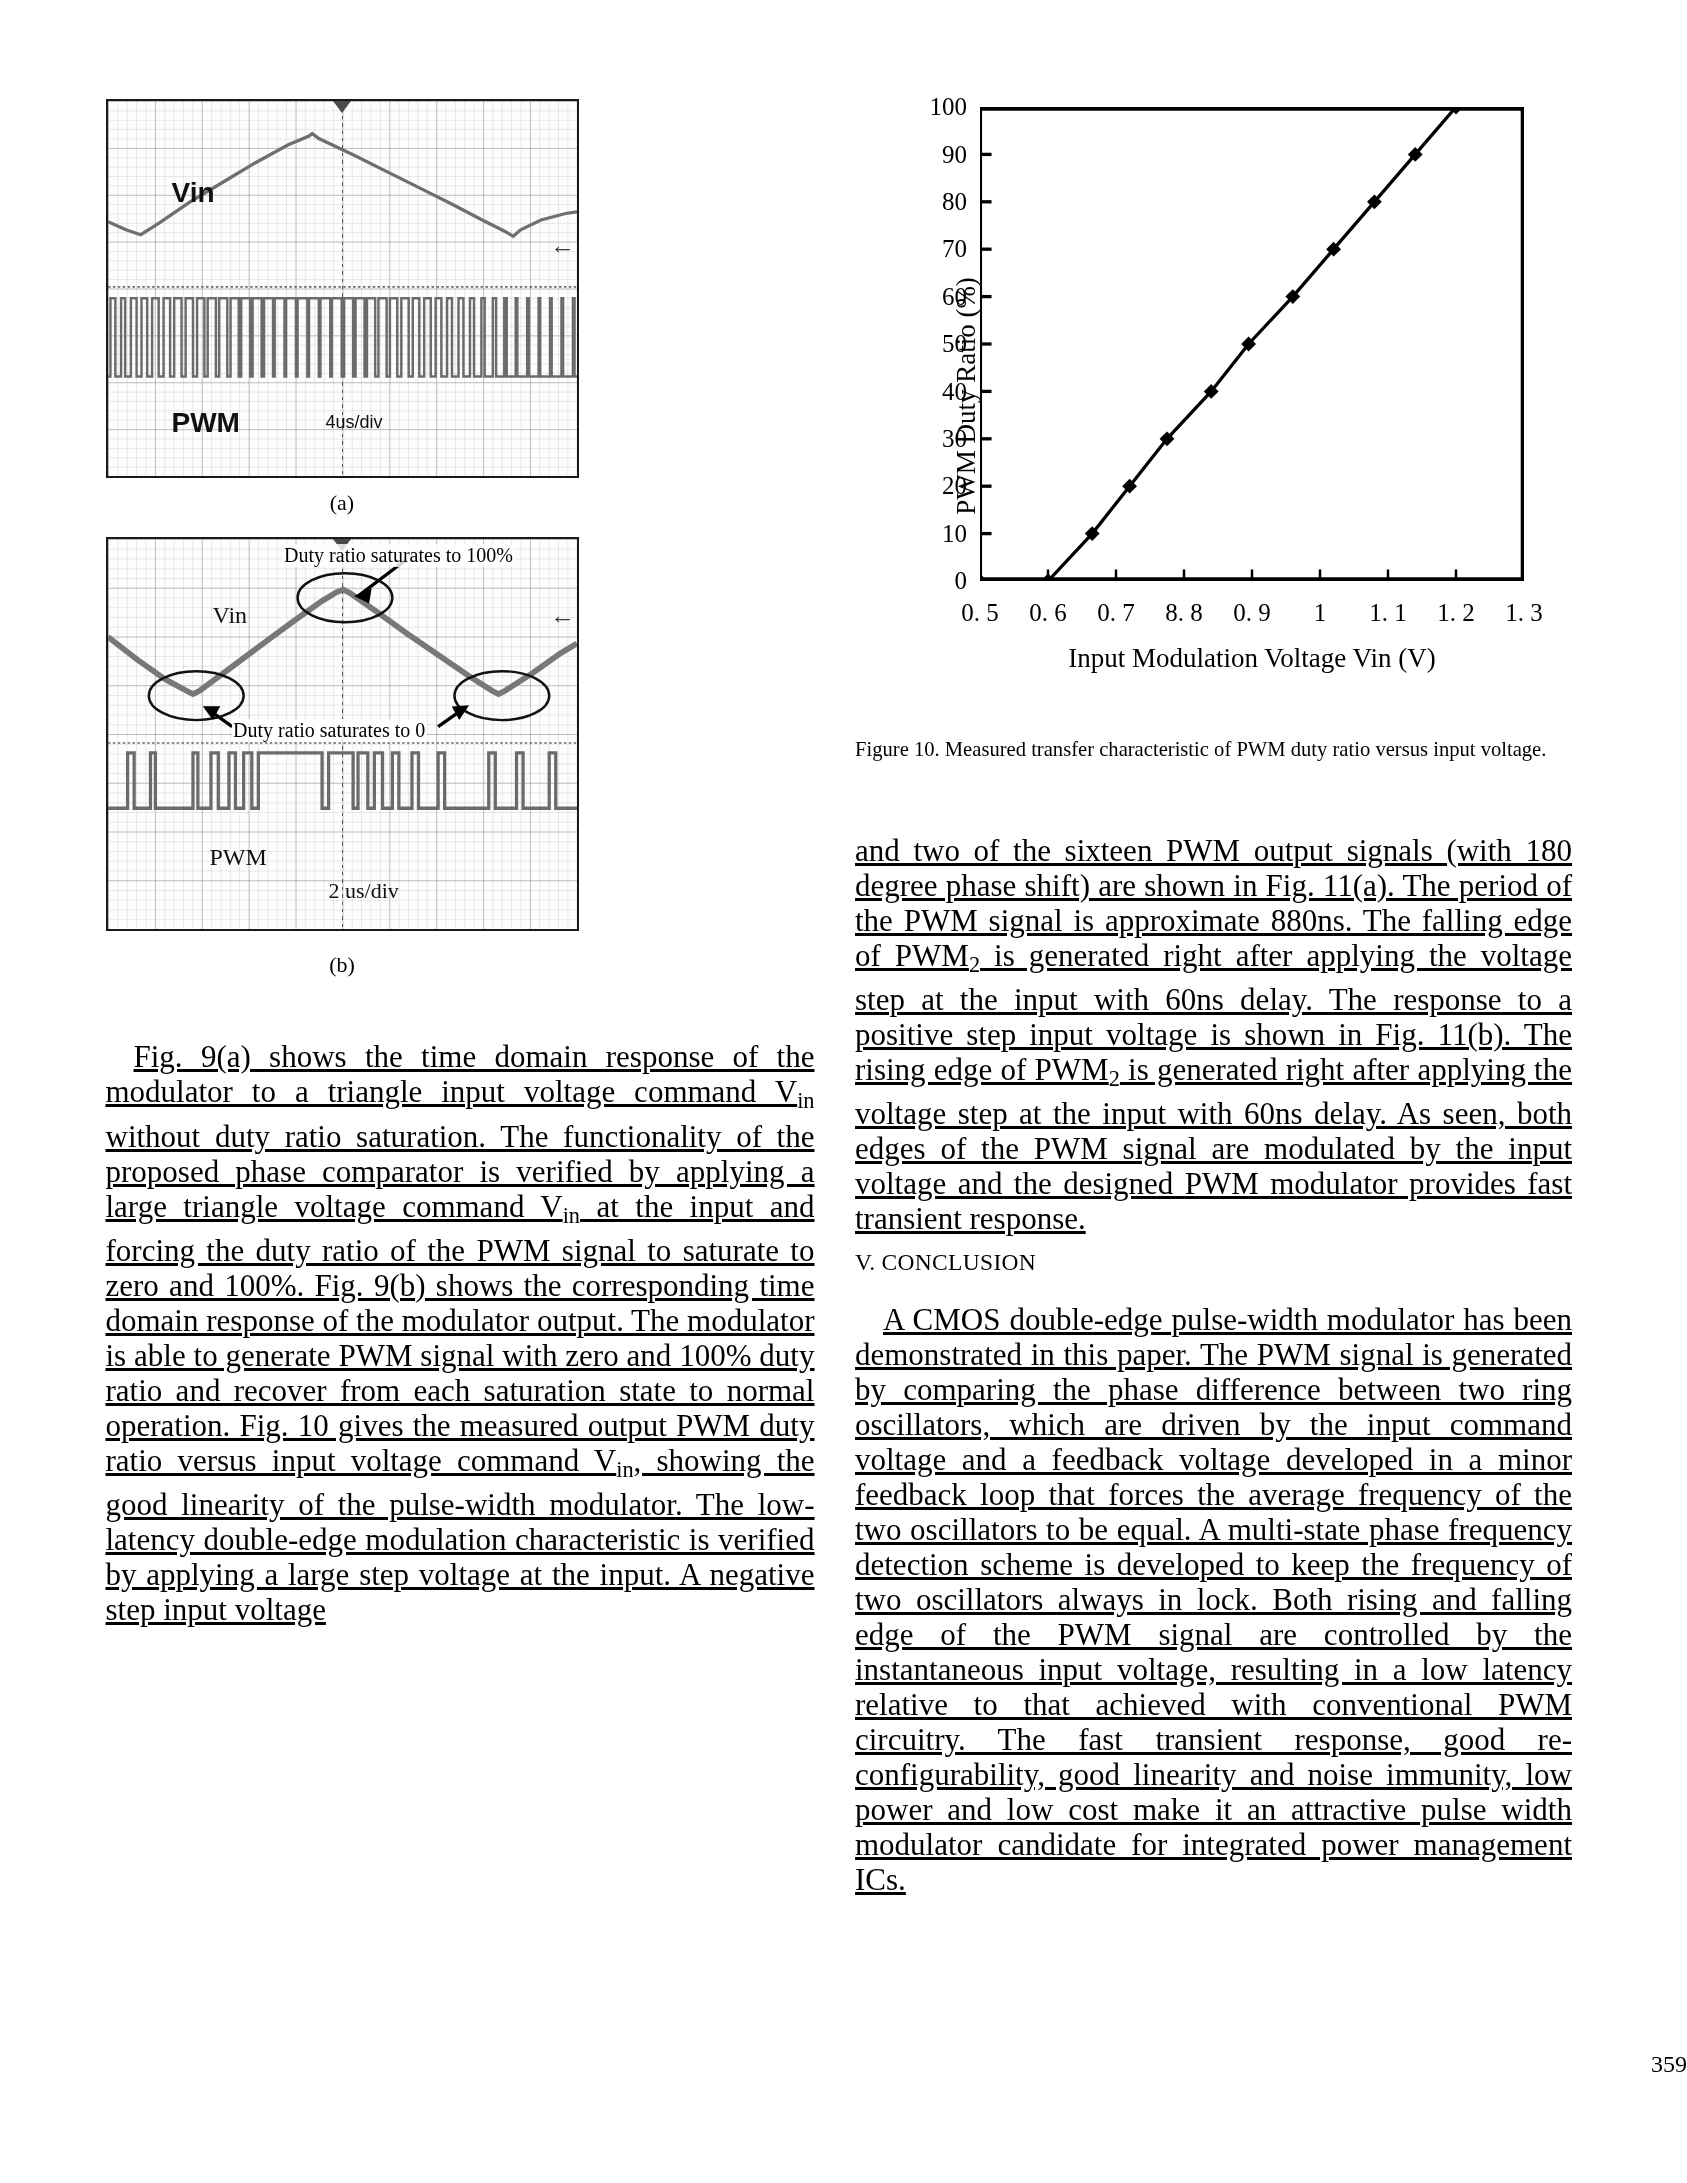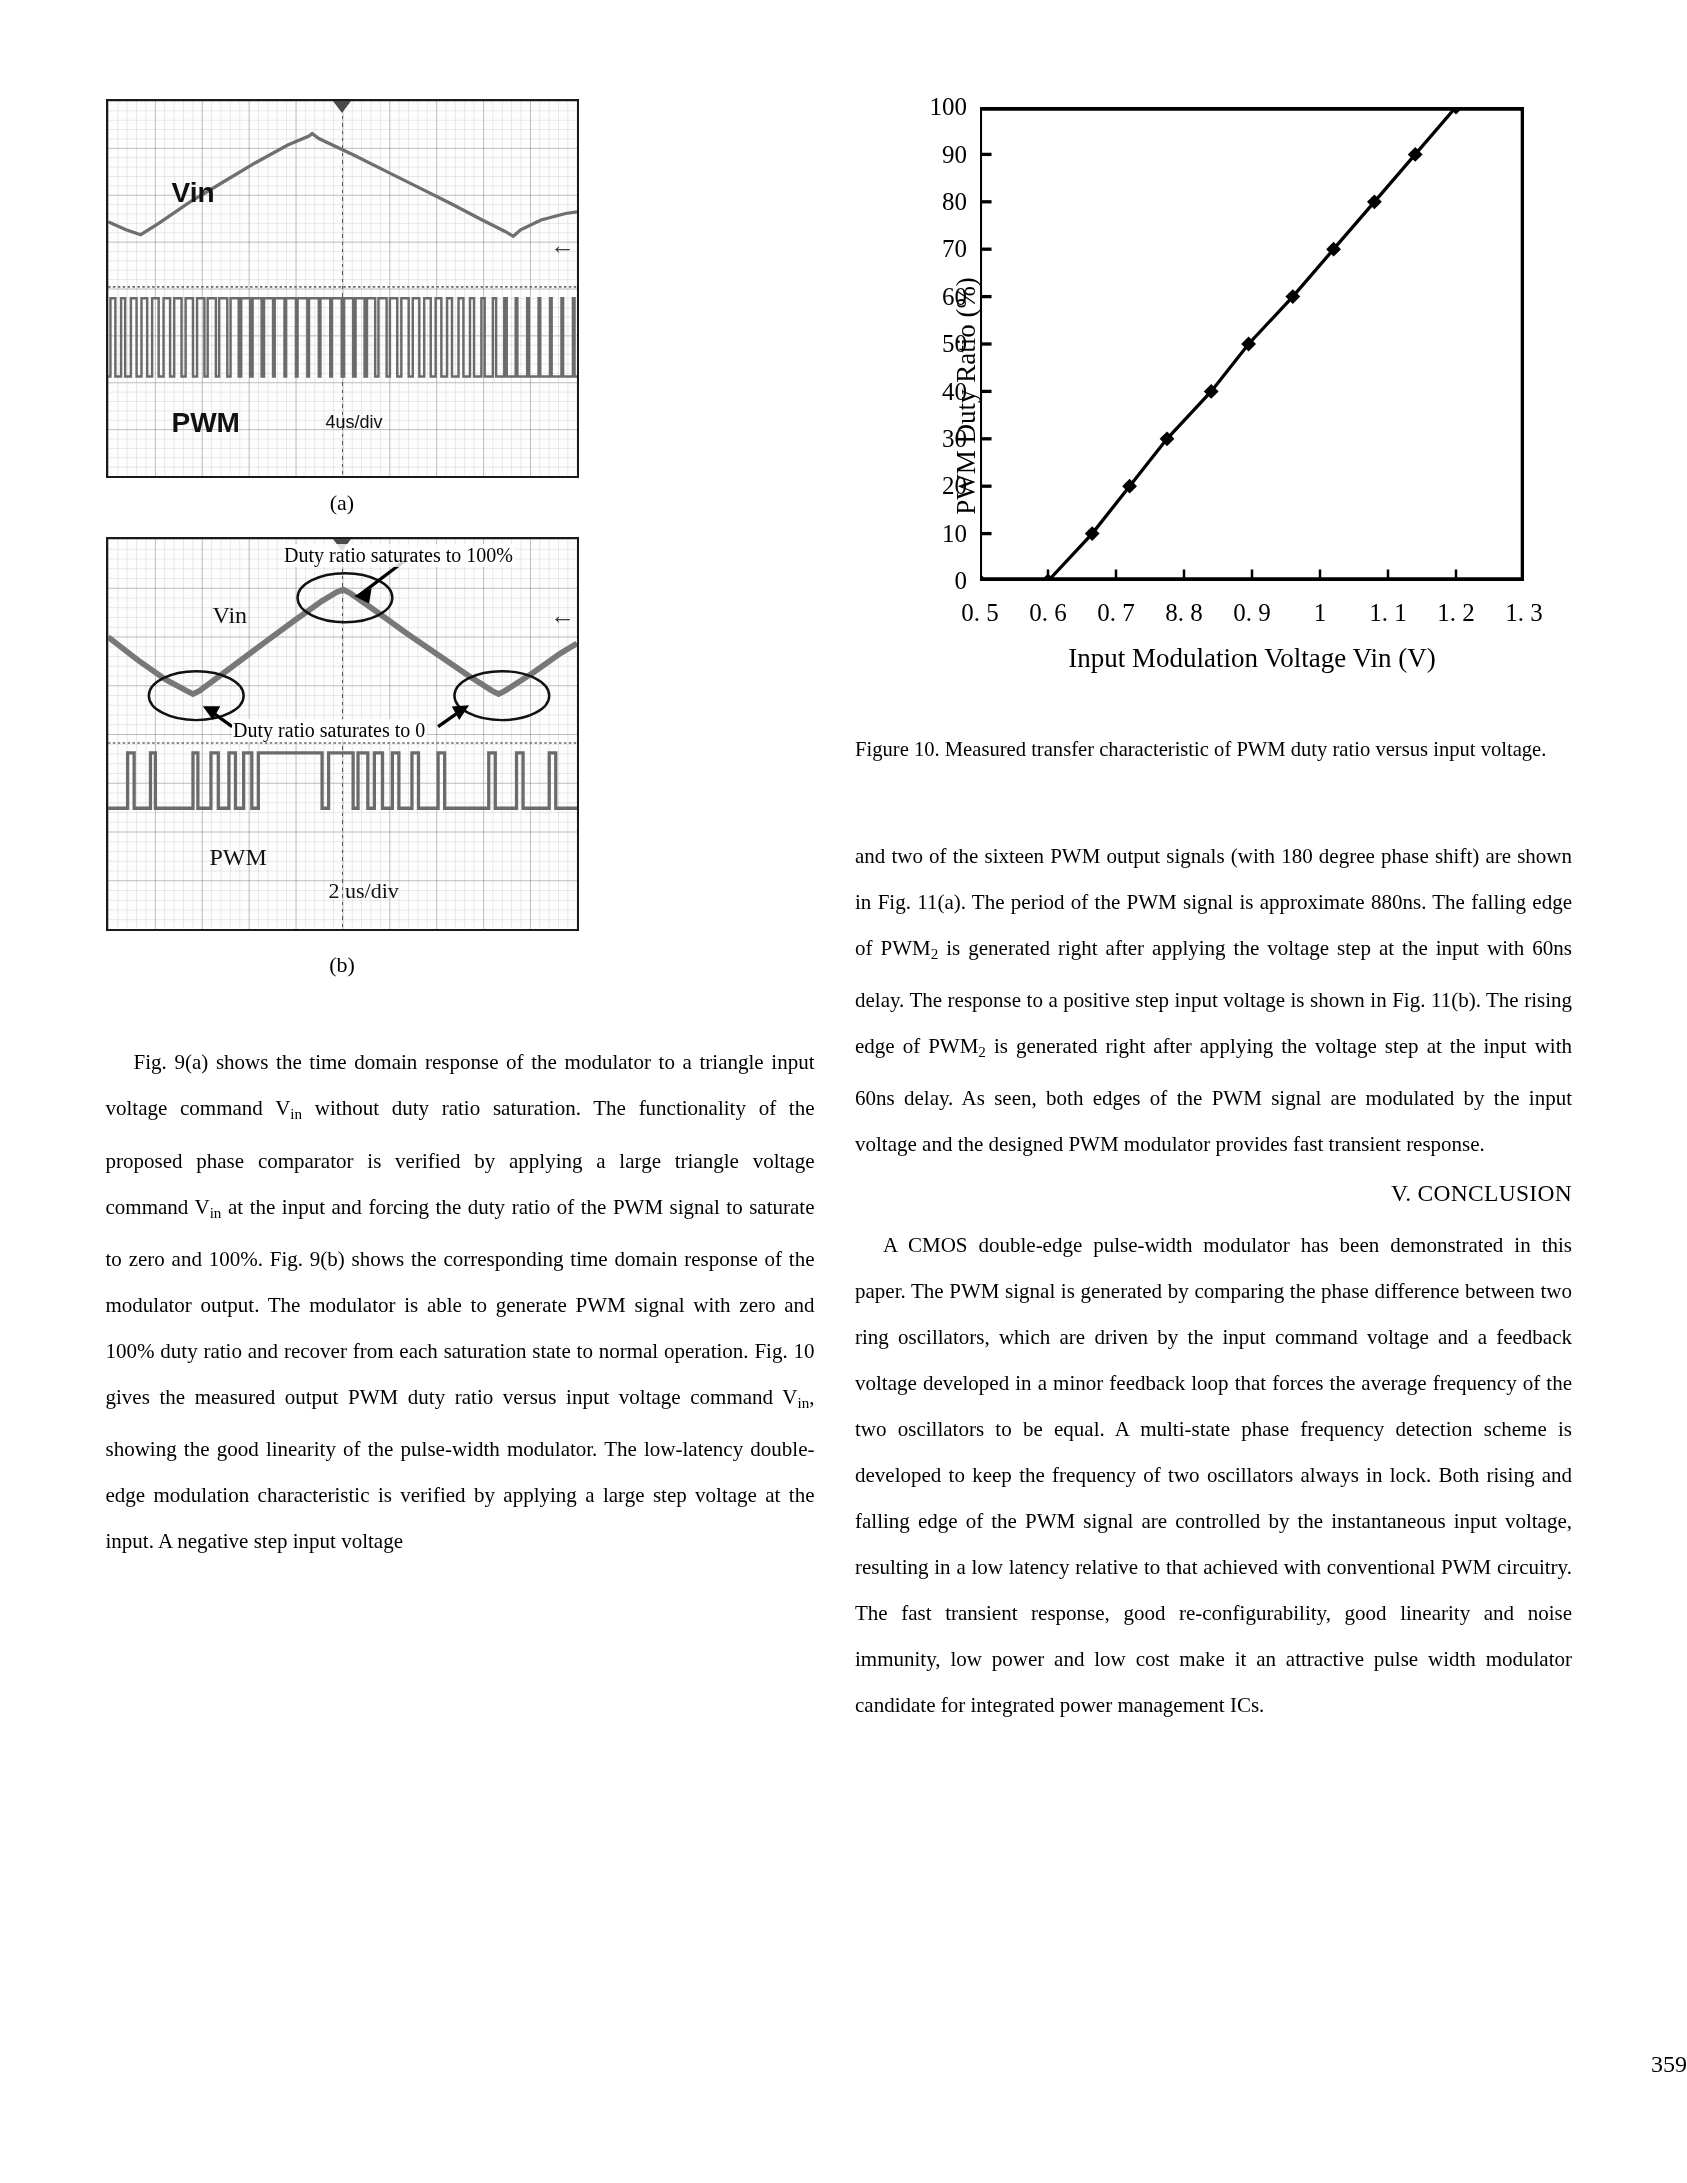--- a/index.html
+++ b/index.html
@@ -13,43 +13,44 @@
     overflow:hidden;
   }
   .page { position:absolute; inset:0; }
 
   
   .col-left  { position:absolute; left:122px;  top:99px; width:676px; }
   .col-right { position:absolute; left:855px; top:99px; width:717px; }
 
   
   .body-text {
-    font-size:21px;
-    line-height:46px;
+    font-size:31px;
+    line-height:35px;
     text-align:justify;
     text-justify:inter-word;
     hyphens:none;
+    text-decoration:underline;
   }
   .body-text p { margin:0; }
   .body-text p.indent { text-indent:28px; }
   .caption {
     font-size:20.6px;
     line-height:32px;
     text-align:justify;
   }
   .subfig-label {
     font-size:22px;
     text-align:center;
     margin-top:11.5px;
   }
   .section-head {
     font-size:23.5px;
-    text-align:right;
+    text-align:left;
     letter-spacing:0.3px;
-    margin:13px 0 15px 0;
+    margin:13px 0 26px 0;
   }
   sub { font-size:.72em; vertical-align:-.28em; }
 
   
   .scope {
     position:relative;
     border:2.5px solid #1a1a1a;
     background:#fdfdfd;
     overflow:hidden;
   }

